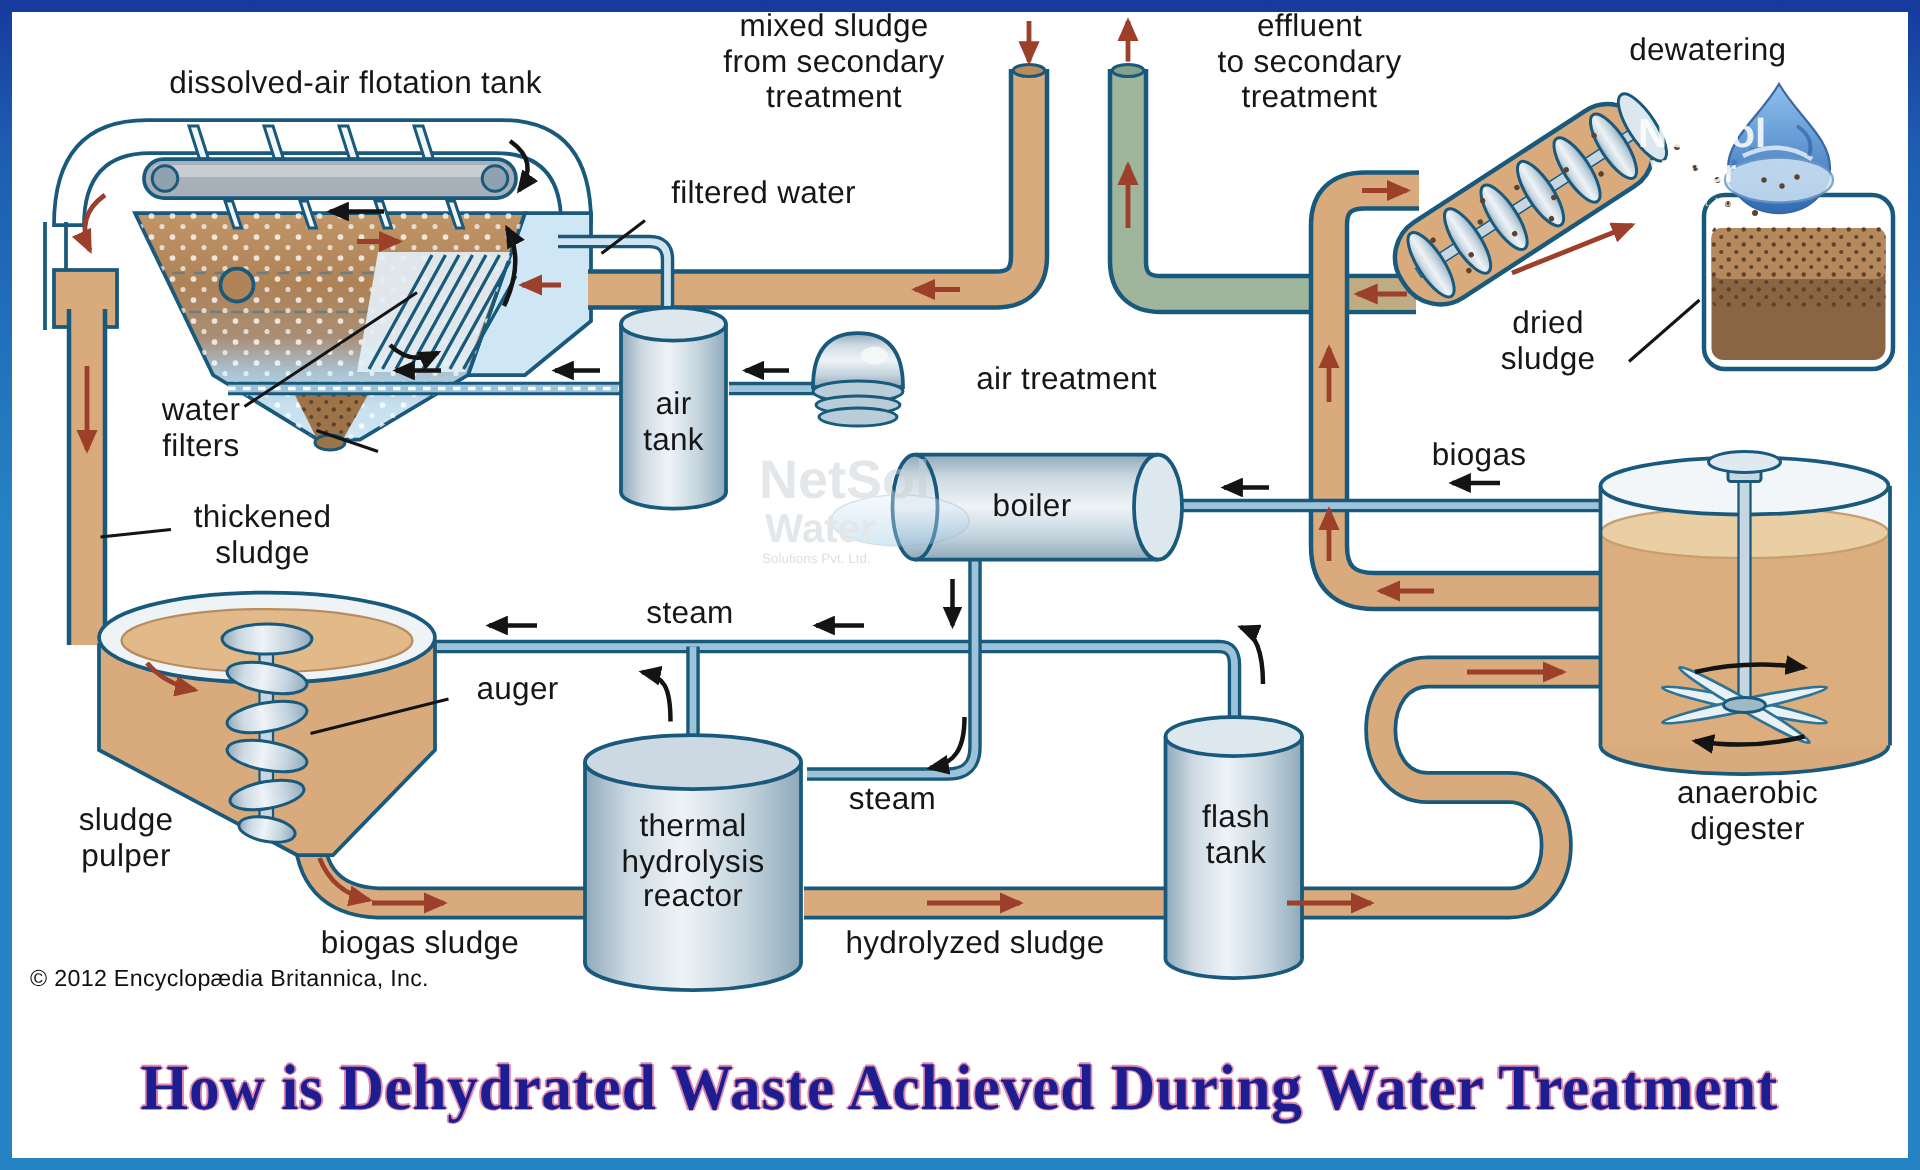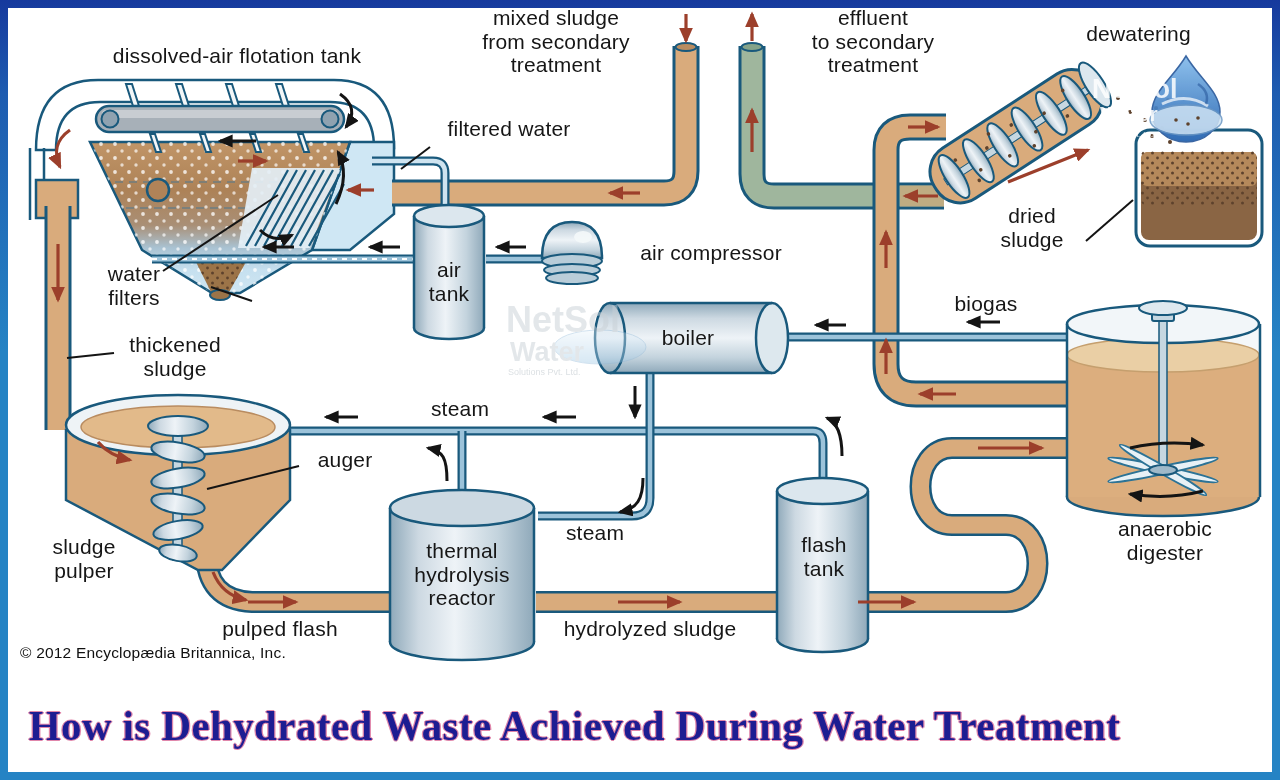--- a/index.html
+++ b/index.html
@@ -5,21 +5,21 @@
   html,body{margin:0;padding:0;background:#444;}
   .frame{position:relative;width:1280px;height:780px;overflow:hidden;
          background:linear-gradient(180deg,#16399d 0%,#1e5cb0 12%,#2583c4 45%,#2583c4 100%);
          font-family:"Liberation Sans",sans-serif;}
   .canvas{position:absolute;left:8px;top:8px;right:8px;bottom:8px;background:#ffffff;}
   svg.diag{position:absolute;left:0;top:0;}
   .lbl{position:absolute;font:21px/1.12 "Liberation Sans",sans-serif;color:#161616;
        white-space:pre-line;text-align:center;letter-spacing:.2px;}
   .la{text-align:center;}
   .copyright{position:absolute;font:15.5px "Liberation Sans",sans-serif;color:#101010;letter-spacing:.2px;}
-  .title{position:absolute;left:0;right:0;top:701px;text-align:left;}
+  .title{position:absolute;left:0;right:0;top:701px;text-align:center;}
   .title span{display:inline-block;font:bold 43px "Liberation Serif",serif;color:#1d1d92;
       transform:scaleX(.95);letter-spacing:.5px;
       text-shadow:1.3px 0 #e087ab,-1.3px 0 #e087ab,0 1.3px #e087ab,0 -1.3px #e087ab;}
 </style>
 </head>
 <body>
 
 <div class="frame">
   <div class="canvas"></div>
 
@@ -354,38 +354,38 @@
   <div class="lbl" style="left:448px;top:6px;width:216px">mixed sludge
 from secondary
 treatment</div>
   <div class="lbl" style="left:766px;top:6px;width:214px">effluent
 to secondary
 treatment</div>
   <div class="lbl la" style="left:424px;top:117px;width:170px">filtered water</div>
   <div class="lbl" style="left:1066px;top:22px;width:145px">dewatering</div>
   <div class="lbl" style="left:978px;top:204px;width:108px">dried
 sludge</div>
-  <div class="lbl la" style="left:616px;top:241px;width:190px">air compressor</div>
+  <div class="lbl la" style="left:616px;top:241px;width:190px">air treatment</div>
   <div class="lbl" style="left:412px;top:258px;width:74px">air
 tank</div>
   <div class="lbl" style="left:638px;top:326px;width:100px">boiler</div>
   <div class="lbl" style="left:934px;top:292px;width:104px">biogas</div>
   <div class="lbl la" style="left:88px;top:262px;width:92px">water
 filters</div>
   <div class="lbl" style="left:110px;top:333px;width:130px">thickened
 sludge</div>
   <div class="lbl" style="left:28px;top:535px;width:112px">sludge
 pulper</div>
   <div class="lbl la" style="left:300px;top:448px;width:90px">auger</div>
   <div class="lbl" style="left:418px;top:397px;width:84px">steam</div>
   <div class="lbl" style="left:550px;top:521px;width:90px">steam</div>
   <div class="lbl" style="left:390px;top:539px;width:144px">thermal
 hydrolysis
 reactor</div>
-  <div class="lbl" style="left:194px;top:617px;width:172px">pulped flash</div>
+  <div class="lbl" style="left:194px;top:617px;width:172px">biogas sludge</div>
   <div class="lbl" style="left:538px;top:617px;width:224px">hydrolyzed sludge</div>
   <div class="lbl" style="left:780px;top:533px;width:88px">flash
 tank</div>
   <div class="lbl" style="left:1098px;top:517px;width:134px">anaerobic
 digester</div>
 
   <div class="copyright" style="left:20px;top:644px">© 2012 Encyclopædia Britannica, Inc.</div>
 
   <div class="title">
     <span>How is Dehydrated Waste Achieved During Water Treatment</span>

